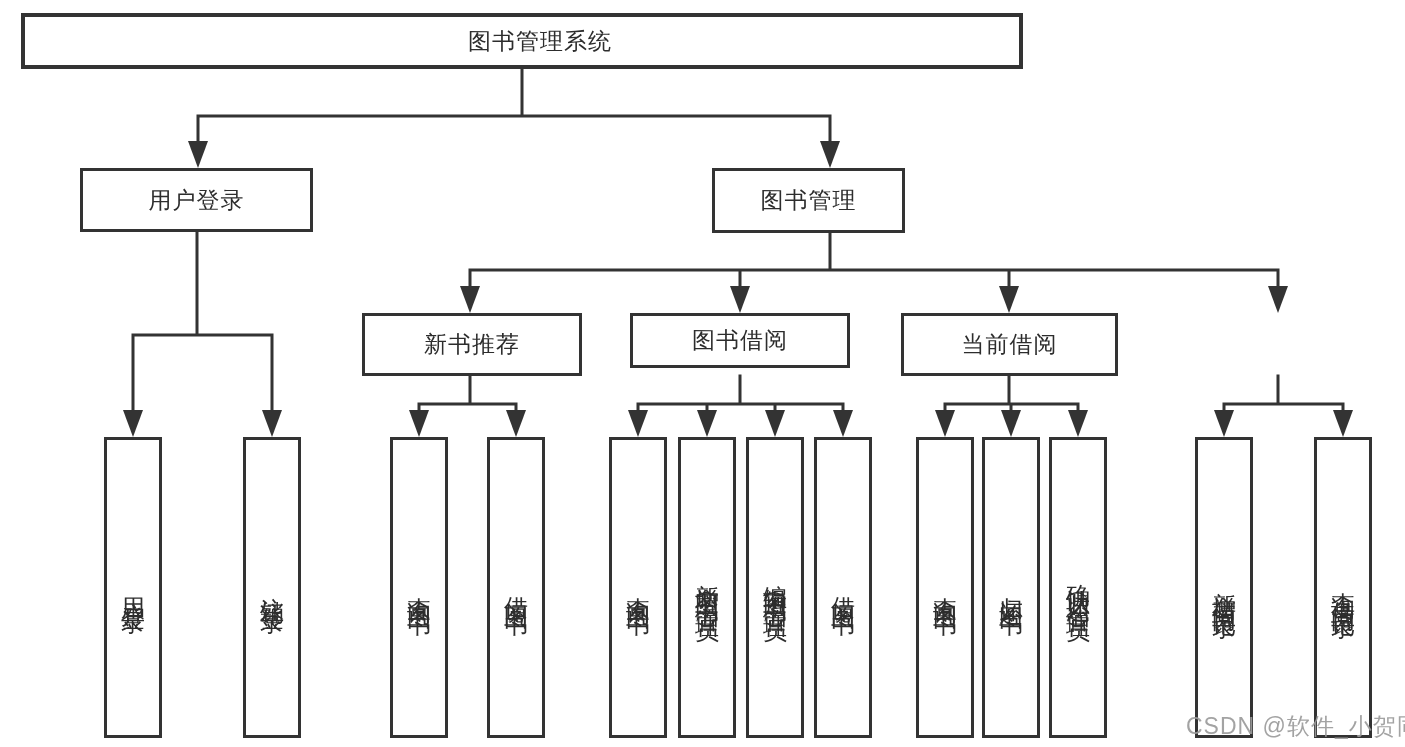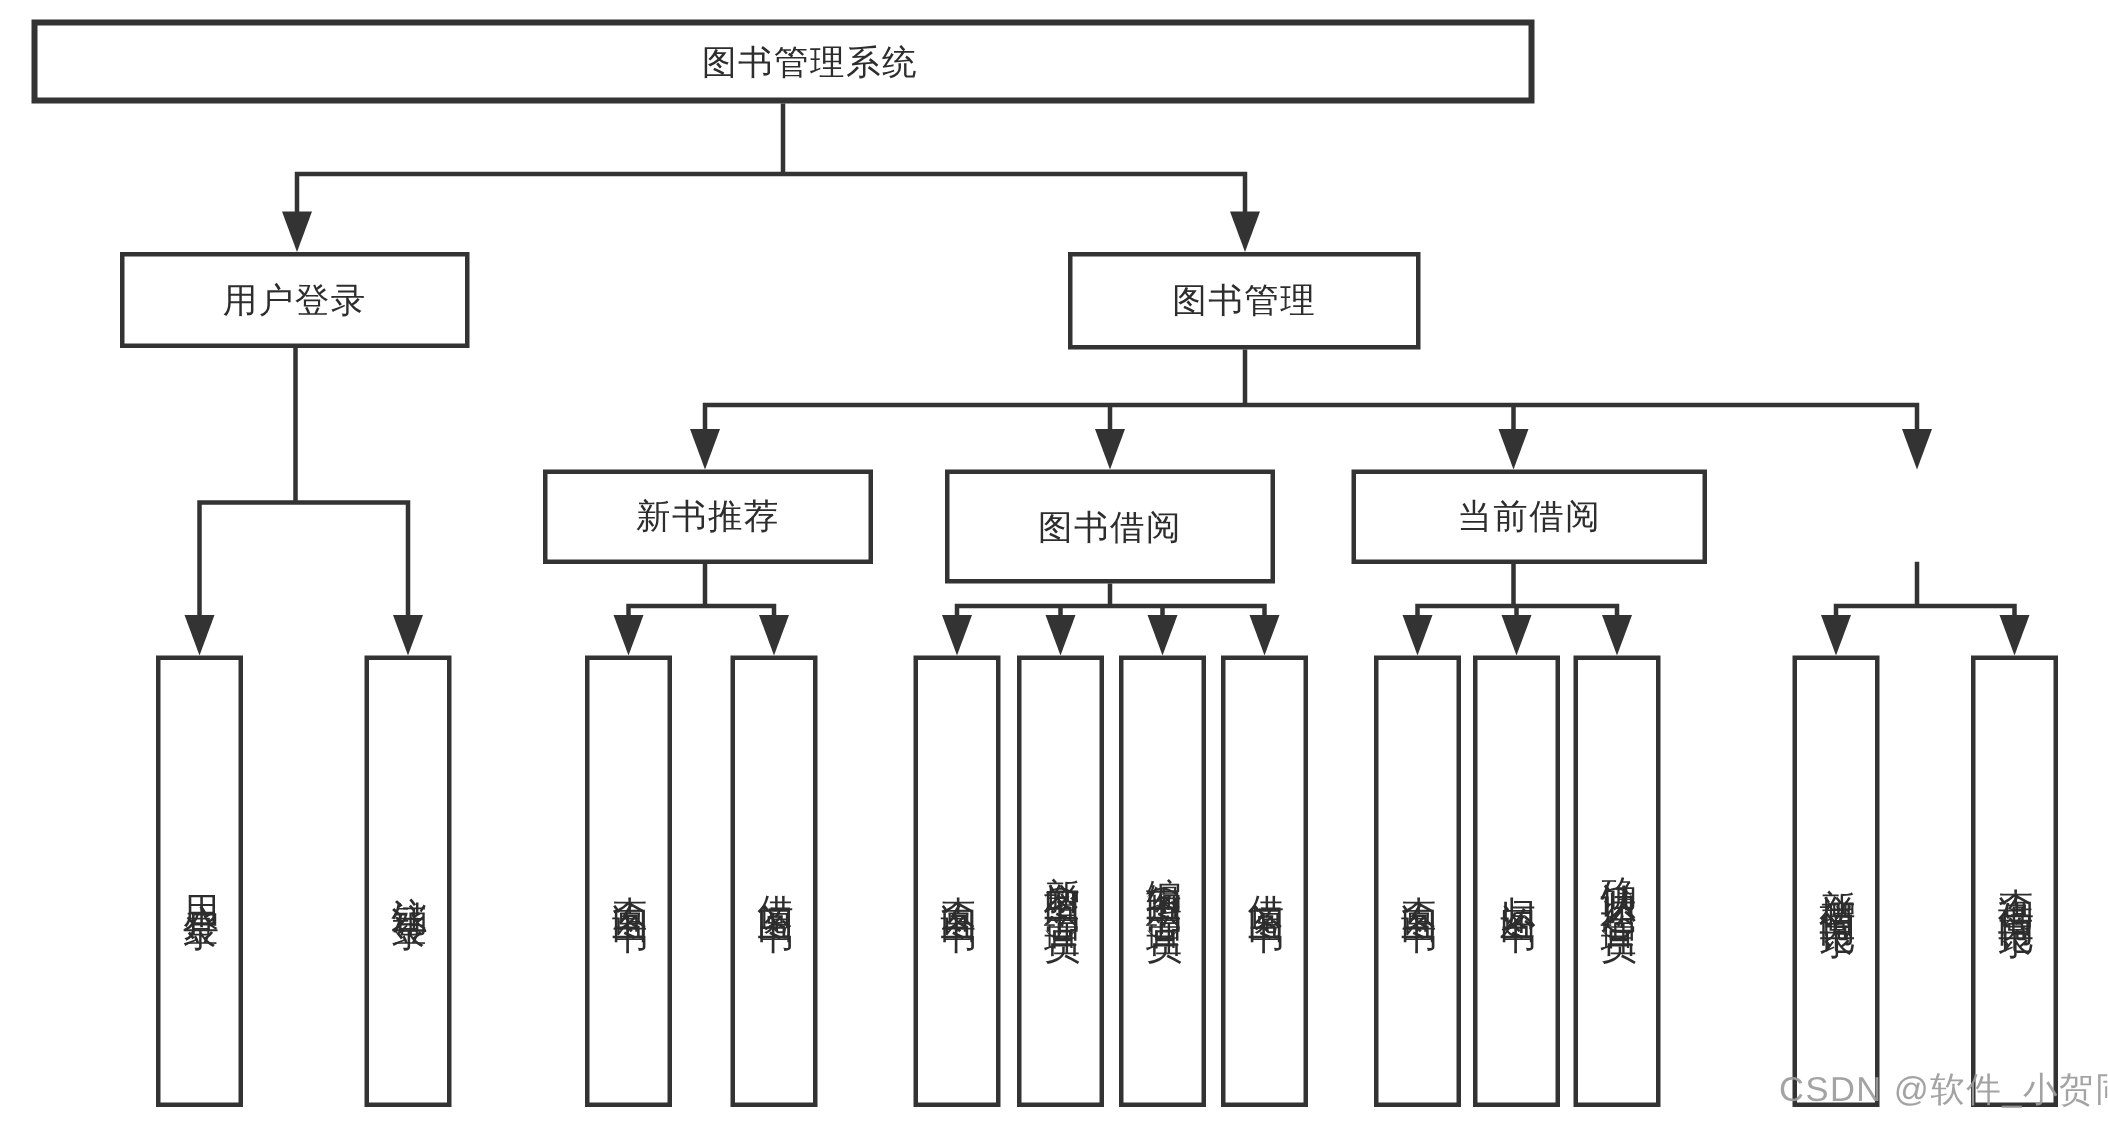--- a/index.html
+++ b/index.html
@@ -96,31 +96,31 @@
     </g>
   </svg>
 
   <div class="box root" style="left:21px; top:13px; width:1002px; height:56px;padding-left:36px;">
     <span class="hlabel">图书管理系统</span>
   </div>
 
   <div class="box" style="left:80px; top:168px; width:233px; height:64px;">
     <span class="hlabel">用户登录</span>
   </div>
-  <div class="box" style="left:712px; top:168px; width:235px; height:65px;">
+  <div class="box" style="left:712px; top:168px; width:193px; height:65px;">
     <span class="hlabel">图书管理</span>
   </div>
 
   <div class="box" style="left:362px; top:313px; width:220px; height:63px;text-align:center;">
     <span class="hlabel">新书推荐</span>
   </div>
-  <div class="box" style="left:630px; top:313px; width:220px; height:76px;">
+  <div class="box" style="left:630px; top:313px; width:220px; height:55px;">
     <span class="hlabel">图书借阅</span>
   </div>
-  <div class="box" style="left:901px; top:313px; width:237px; height:63px;">
+  <div class="box" style="left:901px; top:313px; width:217px; height:63px;">
     <span class="hlabel">当前借阅</span>
   </div>
 
   <div class="box vbox" style="left:104px; top:437px; width:58px; height:301px;">
     <span class="vlabel">用户登录</span>
   </div>
   <div class="box vbox" style="left:243px; top:437px; width:58px; height:301px;">
     <span class="vlabel">注销登录</span>
   </div>
   <div class="box vbox" style="left:390px; top:437px; width:58px; height:301px;">

